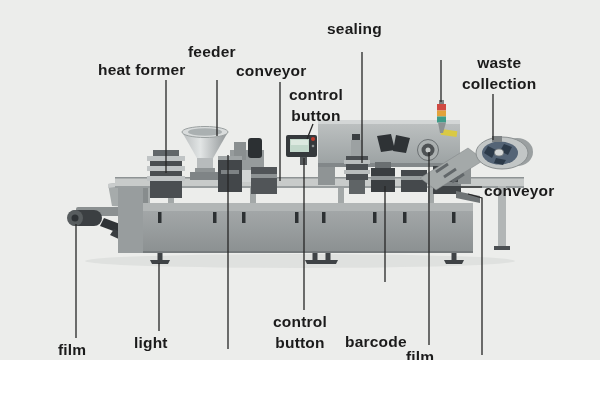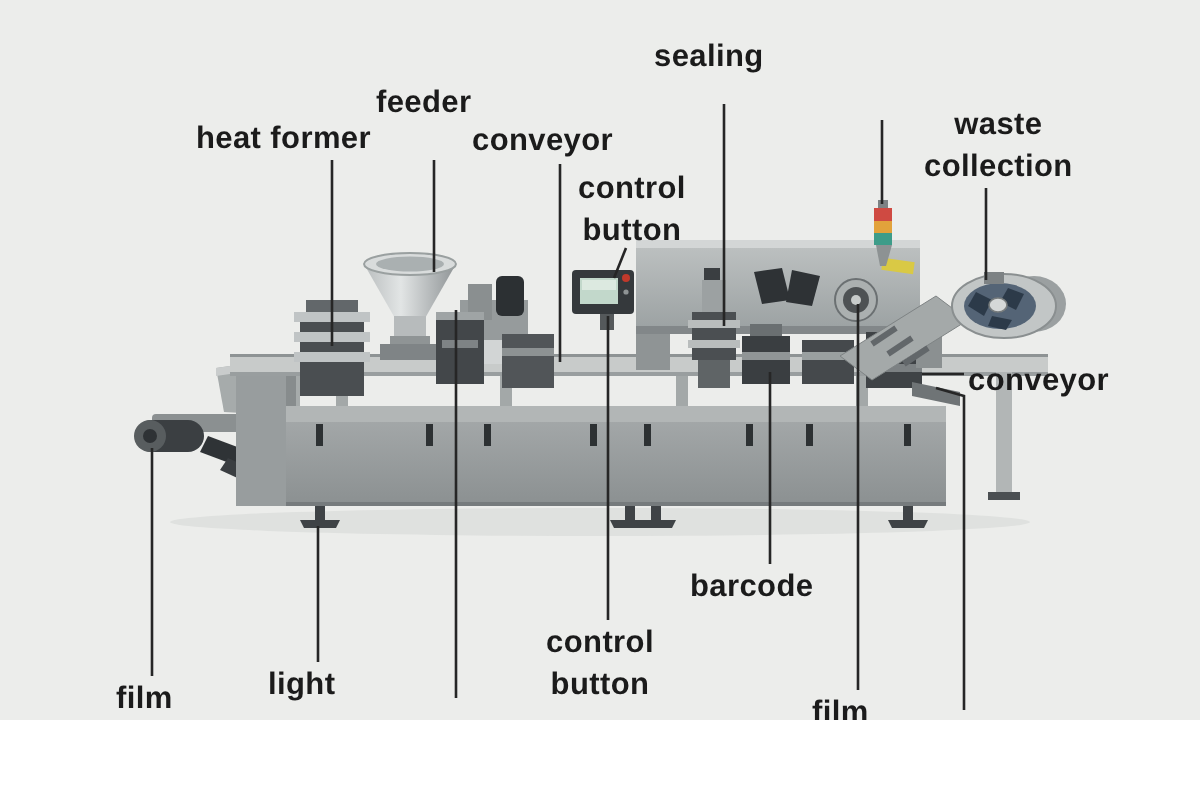--- a/index.html
+++ b/index.html
@@ -2,21 +2,21 @@
 <html><head>
 <meta charset="utf-8">
 <style>
   html,body{margin:0;padding:0;}
   body{width:600px;height:405px;font-family:"Liberation Sans",sans-serif;}
   .stage{position:relative;width:600px;height:360px;background:#ecedeb;overflow:hidden;}
   .stage svg{position:absolute;left:0;top:0;}
   .label{position:absolute;font-weight:bold;font-size:15.5px;line-height:21px;
          color:#1b1b1b;white-space:nowrap;letter-spacing:.2px;}
   .label.center{text-align:center;}
-  .label.lh22{line-height:22px;}
+  .label.lh22{line-height:22px;margin-top:48px;}
   .label span{display:block;text-align:center;}
 </style>
 </head>
 <body>
 
 <div class="stage">
 
   <svg width="600" height="405" viewBox="0 0 600 405">
     <defs>
       <linearGradient id="bodyGrad" x1="0" y1="0" x2="0" y2="1">

